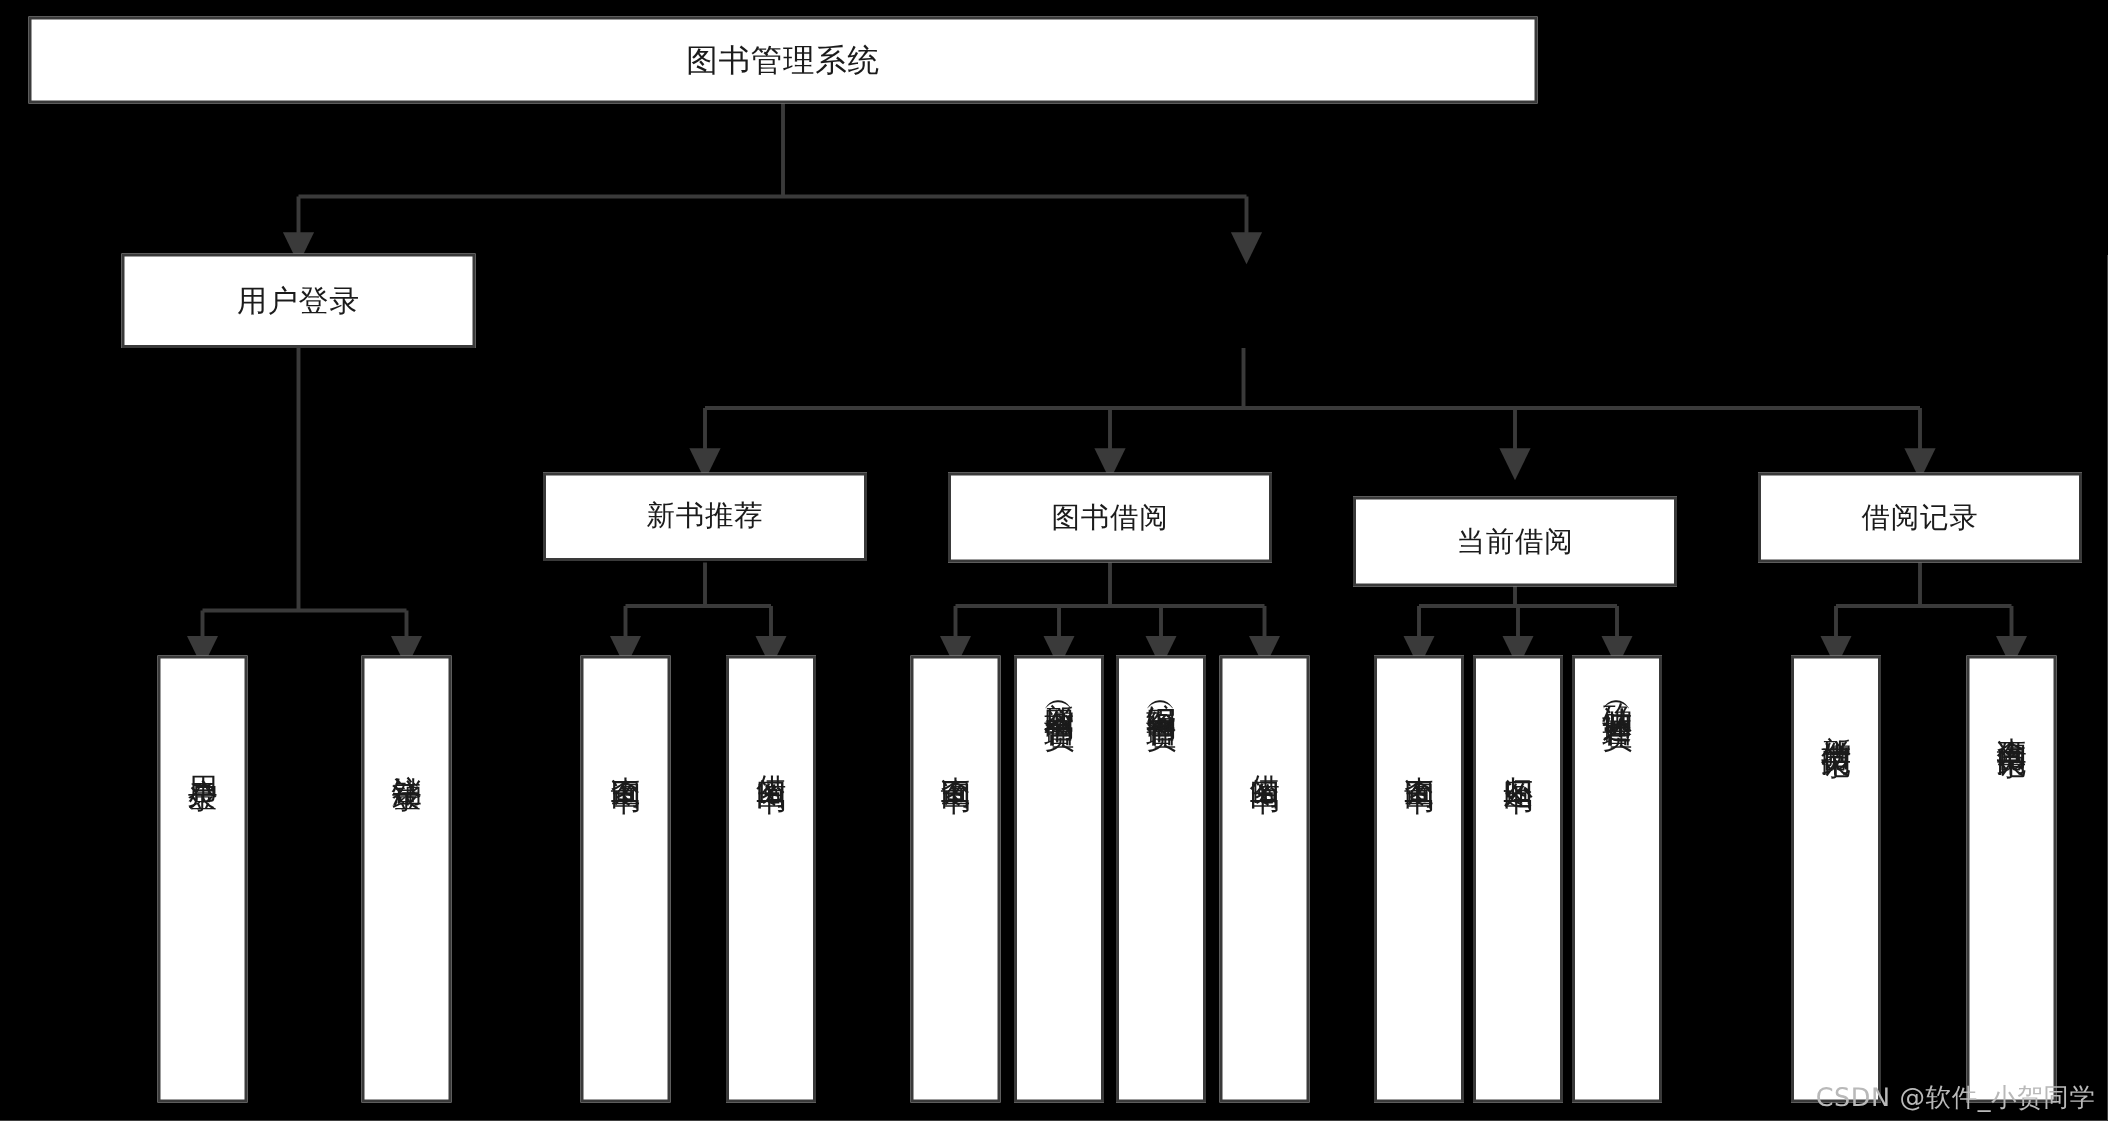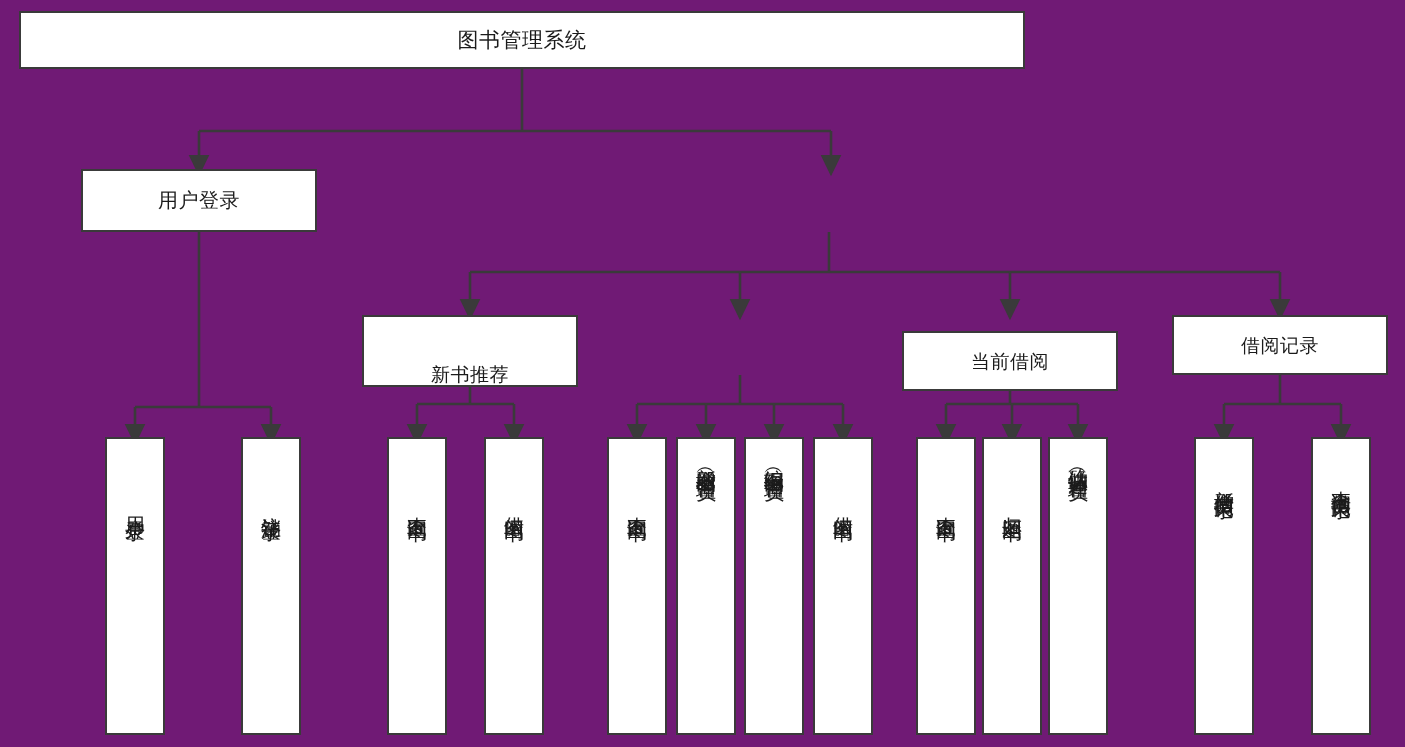--- a/index.html
+++ b/index.html
@@ -3,21 +3,21 @@
 <meta charset="utf-8">
 <title>图书管理系统 功能结构图</title>
 <style>
   html,body{margin:0;padding:0;}
   body{
     width:1405px; height:747px;
     background:#ffffff;
     font-family:"DejaVu Sans","Liberation Sans",sans-serif;
     overflow:hidden;
   }
-  #canvas{position:relative;width:1405px;height:747px;background:#701a75;}
+  #canvas{position:relative;width:1405px;height:747px;background:#000000;}
 
   
   #edges{position:absolute;left:0;top:0;width:1405px;height:747px;}
 
   
   .node{
     position:absolute;
     box-sizing:border-box;
     border:2px solid #3a3a3a;
     background:#ffffff;
@@ -129,24 +129,27 @@
 
   <div class="node root" style="left:19px;top:11px;width:1006px;height:58px;">
     <span class="lbl">图书管理系统</span>
   </div>
 
   <div class="node lvl2" style="left:81px;top:169px;width:236px;height:63px;">
     <span class="lbl">用户登录</span>
   </div>
 
 
-  <div class="node lvl3" style="left:362px;top:315px;width:216px;height:72px;align-items:flex-end;">
+  <div class="node lvl3" style="left:362px;top:315px;width:216px;height:59px;">
     <span class="lbl">新书推荐</span>
   </div>
 
+  <div class="node lvl3" style="left:632px;top:315px;width:216px;height:60px;">
+    <span class="lbl">图书借阅</span>
+  </div>
 
   <div class="node lvl3" style="left:902px;top:315px;width:216px;height:60px;margin-top:16px;">
     <span class="lbl">当前借阅</span>
   </div>
 
   <div class="node lvl3" style="left:1172px;top:315px;width:216px;height:60px;">
     <span class="lbl">借阅记录</span>
   </div>
 
   <div class="node leaf pad-sm" style="left:105px;top:437px;width:60px;height:298px;">
@@ -194,14 +197,15 @@
   </div>
 
   <div class="node leaf pad-md" style="left:1194px;top:437px;width:60px;height:298px;">
     <span class="lbl">新增借阅记录</span>
   </div>
 
   <div class="node leaf pad-md" style="left:1311px;top:437px;width:60px;height:298px;">
     <span class="lbl">查询借阅记录</span>
   </div>
 
+  <div id="watermark">CSDN @软件_小贺同学</div>
 
 </div>
 
 </body></html>

